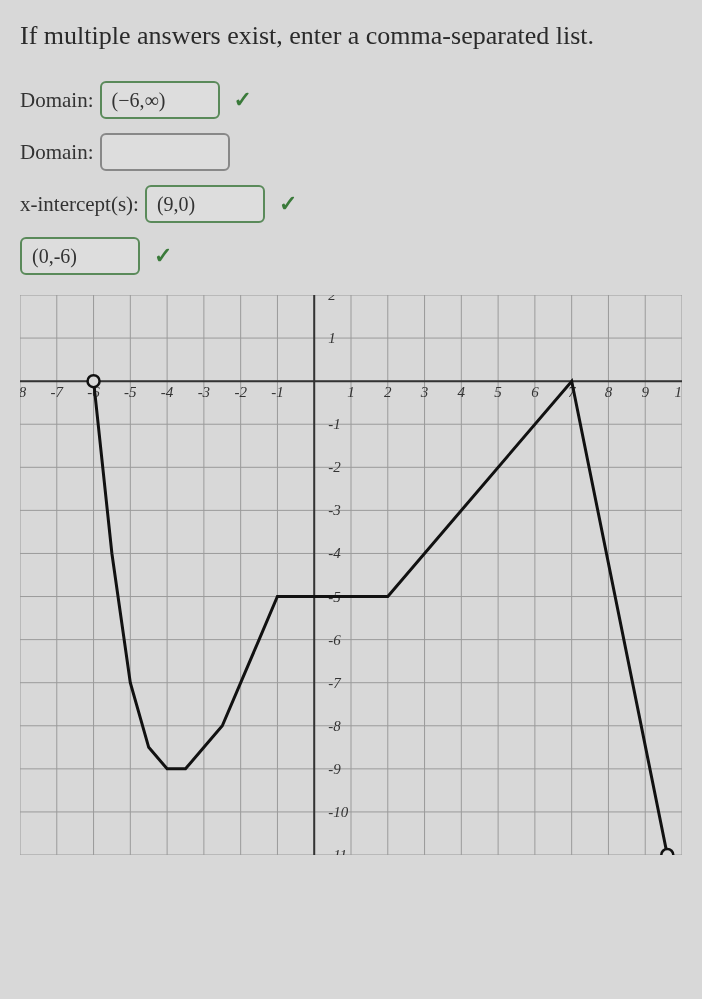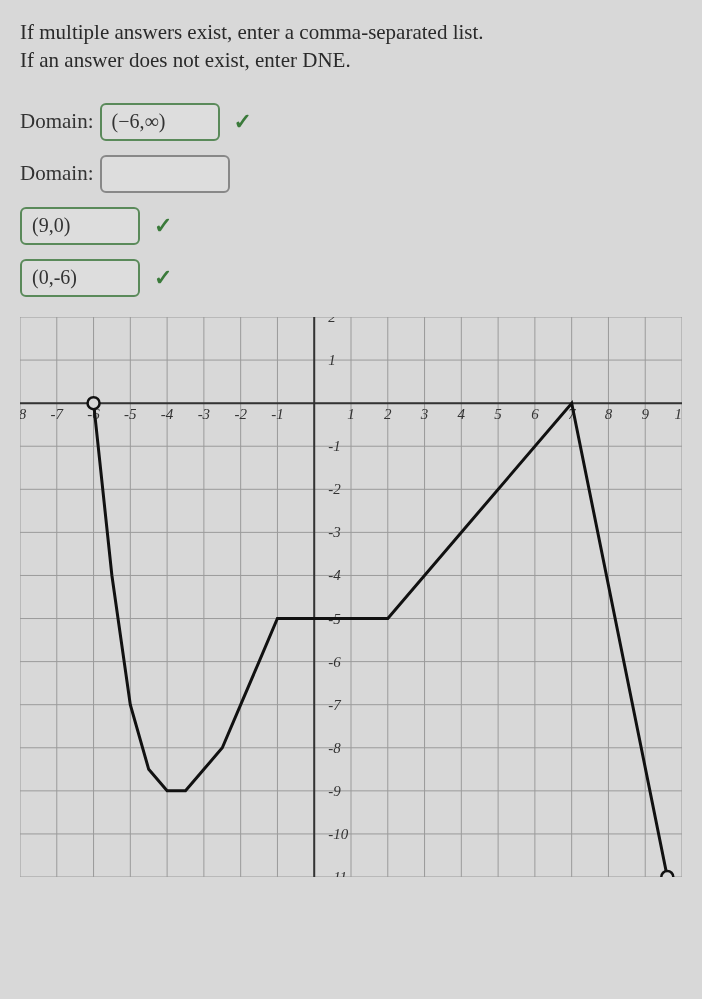--- a/index.html
+++ b/index.html
@@ -4,21 +4,21 @@
 <style>
   * { box-sizing: border-box; margin: 0; padding: 0; }
   body {
     font-family: Georgia, 'Times New Roman', serif;
     background: #d8d8d8;
     width: 702px;
     padding: 18px 20px;
     color: #333;
   }
   .instructions {
-    font-size: 21px;
+    font-size: 26px;
     line-height: 1.35;
     margin-bottom: 28px;
     color: #2a2a2a;
   }
   .field-row {
     display: flex;
     align-items: center;
     margin-bottom: 14px;
     font-size: 21px;
   }
@@ -49,35 +49,35 @@
   .chart-wrap {
     margin-top: 20px;
   }
   svg { display: block; }
 </style>
 </head>
 <body>
 
 <div class="instructions">
   <div>If multiple answers exist, enter a comma-separated list.</div>
-  <div>If an answer does not exist, enter DNE.</div>
 </div>
 
 <div class="field-row">
   <span class="field-label">Domain:</span>
   <span class="answer-box">(−6,∞)</span>
   <span class="check">✓</span>
 </div>
 
 <div class="field-row">
   <span class="field-label">Domain:</span>
   <span class="answer-box empty"></span>
 </div>
 
 <div class="field-row">
+  <span class="field-label">x-intercept(s):</span>
   <span class="answer-box">(9,0)</span>
   <span class="check">✓</span>
 </div>
 
 <div class="field-row">
   <span class="answer-box">(0,-6)</span>
   <span class="check">✓</span>
 </div>
 
 <div class="chart-wrap">

